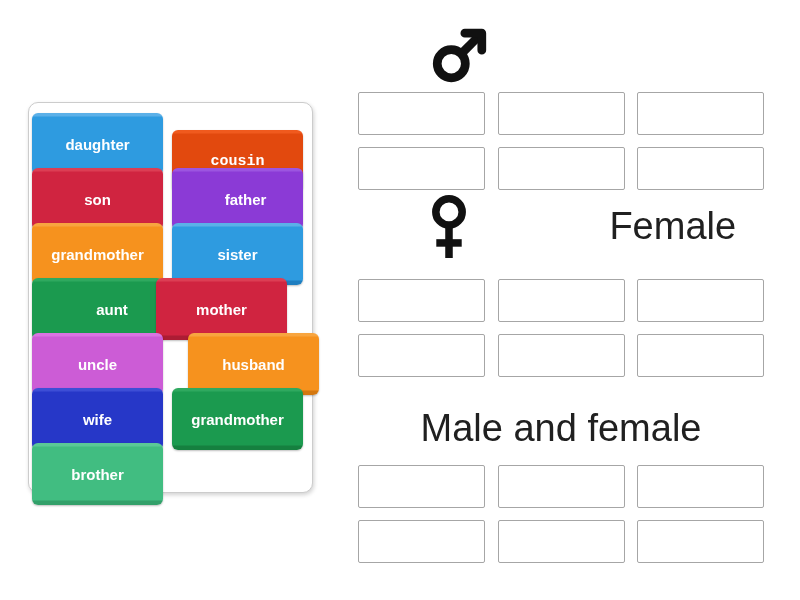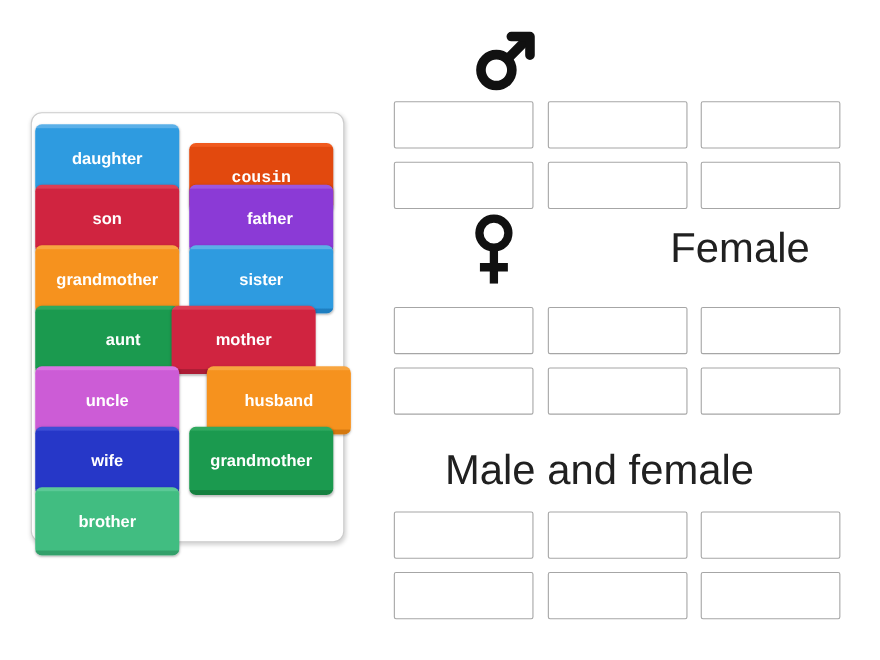--- a/index.html
+++ b/index.html
@@ -48,21 +48,21 @@
   .group-header .half {
     width: 50%;
     display: flex; align-items: center; justify-content: center;
   }
   .group-label {
     font-size: 38px;
     color: var(--header-text);
     white-space: nowrap;
   }
   .mf-header {
-    position: absolute; left: 342px; top: 402px;
+    position: absolute; left: 358px; top: 402px;
     width: 406px; height: 52px;
     display: flex; align-items: center; justify-content: center; text-align: right;
   }
   .slots {
     position: absolute; left: 358px;
     display: grid;
     grid-template-columns: repeat(3, 127px);
     column-gap: 12.5px;
     row-gap: 12px;
   }

